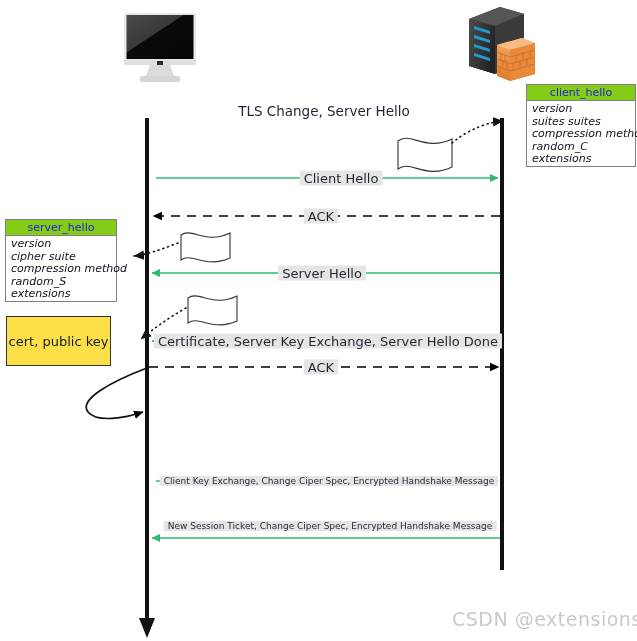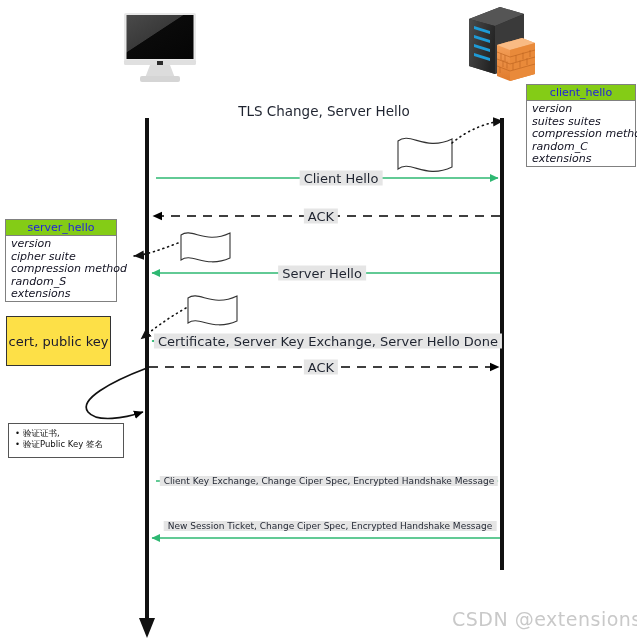--- a/index.html
+++ b/index.html
@@ -193,24 +193,16 @@
       <div>compression method</div>
       <div>random_S</div>
       <div>extensions</div>
     </div>
   </div>
 
   <div class="plainbox" style="left:6px;top:316px;width:105px;height:50px;">
     <span>cert, public key</span>
   </div>
 
-  <div class="bulletbox" style="left:8px;top:423px;width:116px;height:35px;">
-    <div>
-      <span class="bullet">•</span><span>验证证书,</span>
-    </div>
-    <div>
-      <span class="bullet">•</span><span>验证Public Key 签名</span>
-    </div>
-  </div>
 
   <div class="watermark" style="left:452px;top:608px;">CSDN @extensions</div>
 
 </div>
 
 </body></html>

